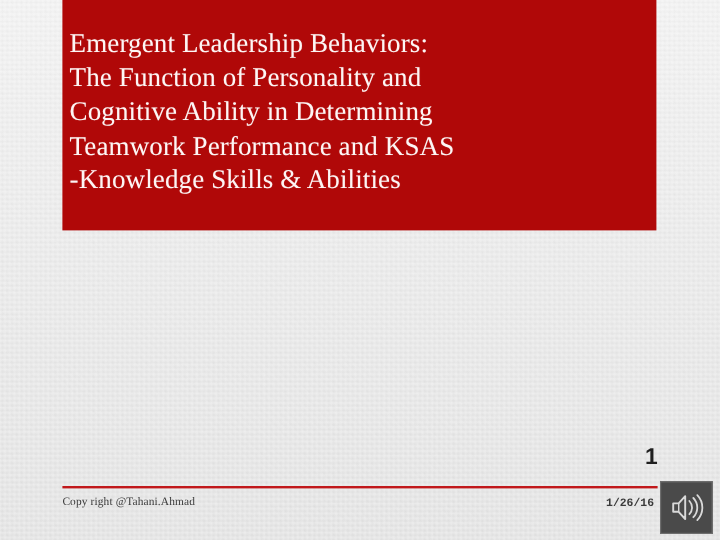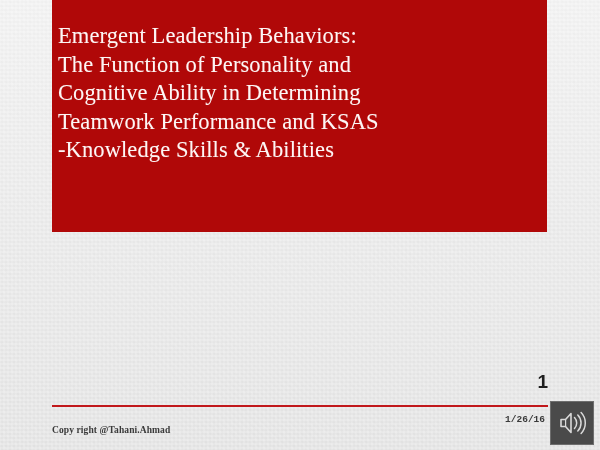--- a/index.html
+++ b/index.html
@@ -35,21 +35,21 @@
       repeating-linear-gradient(45deg, rgba(0,0,0,0.012) 0px, rgba(0,0,0,0) 2px, rgba(255,255,255,0.18) 4px, rgba(0,0,0,0) 5px);
     background-size: 4px 4px, 4px 4px, 7px 7px;
   }
 
   
   #title-block {
     position: absolute;
     left: 52px;
     top: 0;
     width: 495px;
-    height: 232px;
+    height: 192px;
     background: #b00808;
     box-sizing: border-box;
     padding: 22px 33px 0 6px;
     z-index: 3;
   }
   #title-text {
     color: #fdf6f5;
     font-family: "Liberation Serif", serif;
     font-size: 22.5px;
     line-height: 28.5px;
@@ -81,25 +81,24 @@
     background: #c1181b;
     z-index: 3;
   }
 
   #footer-copyright {
     position: absolute;
     left: 52px;
     top: 414px;
     font-family: "Liberation Serif", serif;
     font-size: 9.5px;
-    font-weight: bold;
+    font-weight: normal;
     color: #3a3a3a;
     letter-spacing: 0.1px;
     z-index: 4;
-    margin-top: 11px;
   }
 
   #footer-date {
     position: absolute;
     right: 55px;
     top: 414px;
     font-family: Liberation Mono, monospace;
     font-size: 9.5px;
     font-weight: bold;
     color: #3a3a3a;

